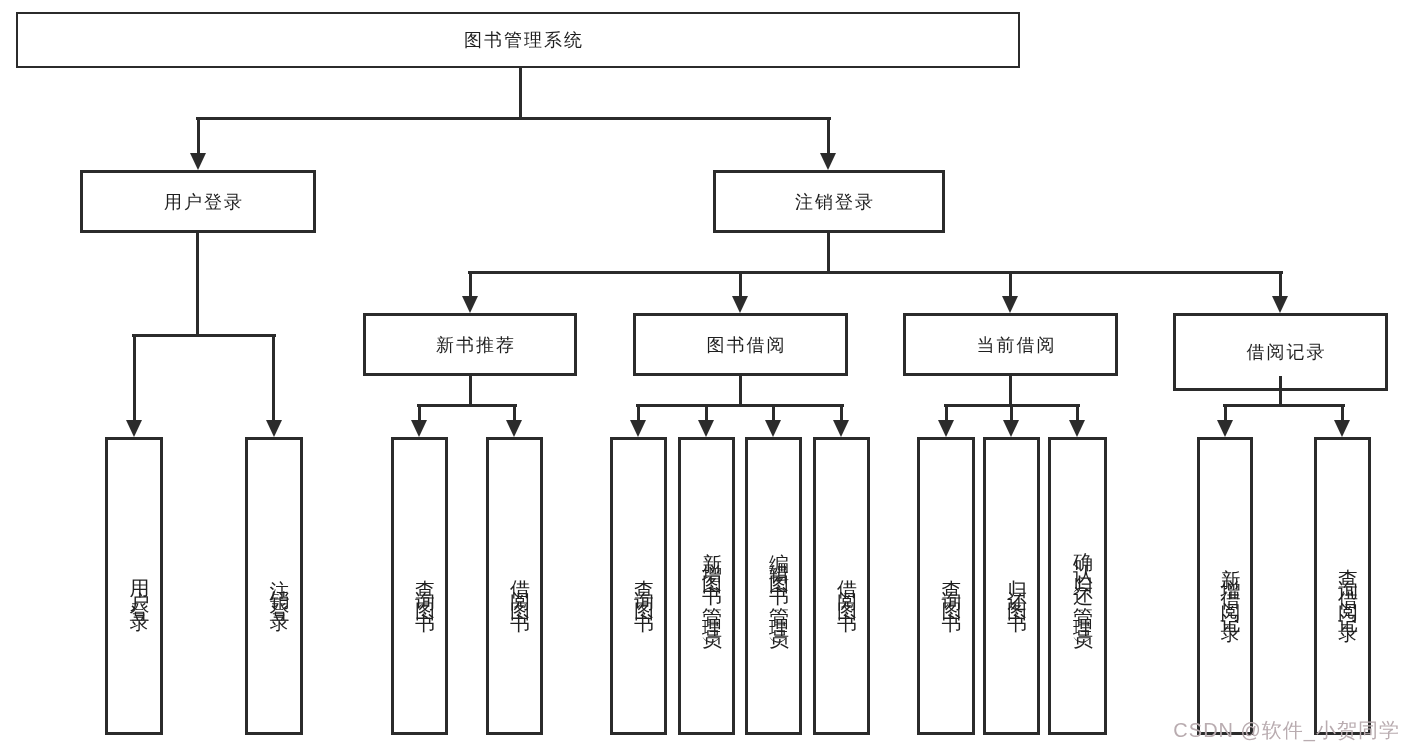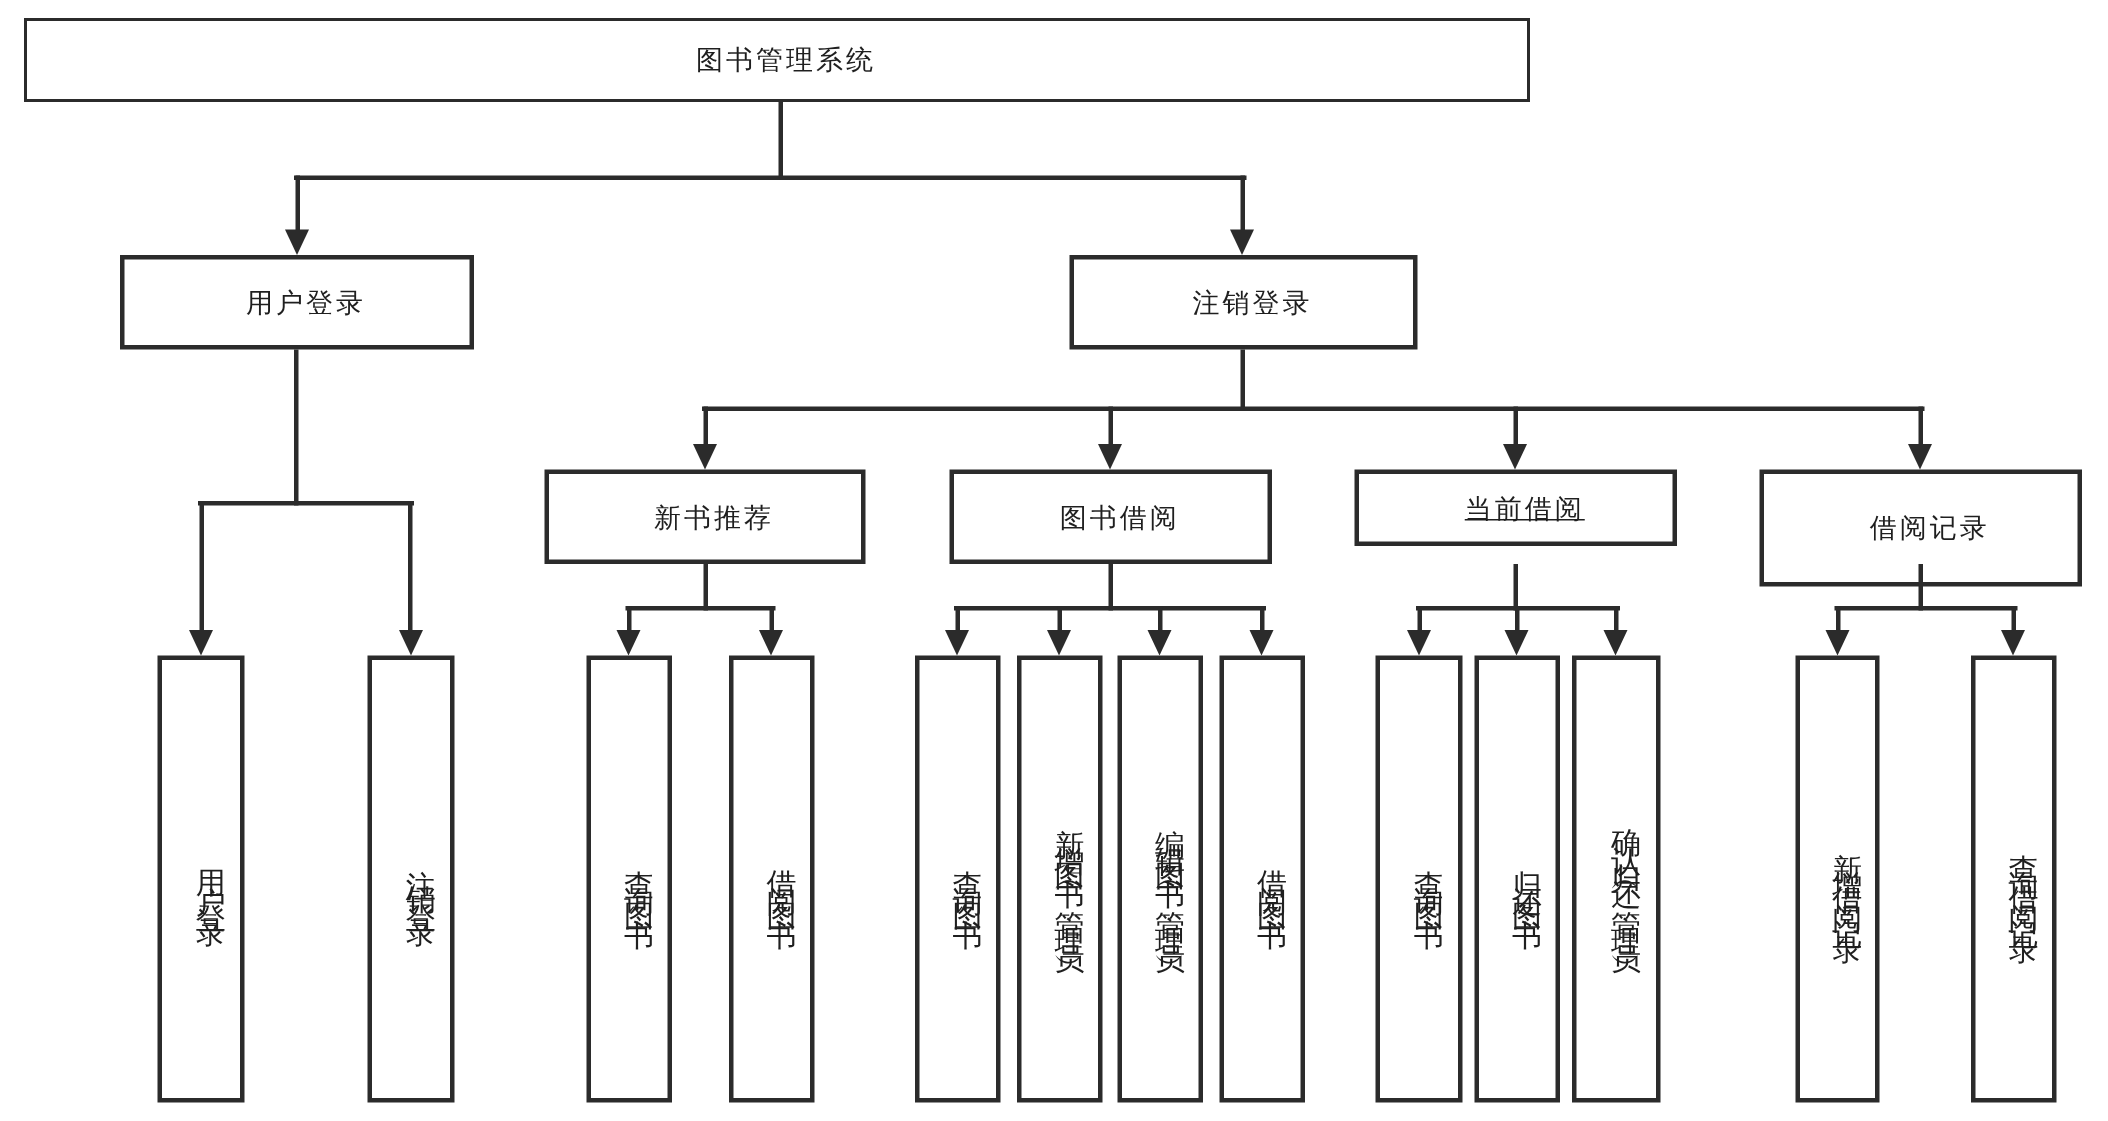--- a/index.html
+++ b/index.html
@@ -70,21 +70,21 @@
   <div class="box" style="left:713px; top:170px; width:232px; height:63px;">
     <span class="hlabel">注销登录</span>
   </div>
 
   <div class="box" style="left:633px; top:313px; width:215px; height:63px;">
     <span class="hlabel">图书借阅</span>
   </div>
   <div class="box" style="left:363px; top:313px; width:214px; height:63px;">
     <span class="hlabel">新书推荐</span>
   </div>
-  <div class="box" style="left:903px; top:313px; width:215px; height:51px;text-decoration:underline;">
+  <div class="box" style="left:903px; top:313px; width:215px; height:63px;">
     <span class="hlabel">当前借阅</span>
   </div>
   <div class="box" style="left:1173px; top:313px; width:215px; height:78px;">
     <span class="hlabel">借阅记录</span>
   </div>
 
   <div class="box leaf" style="left:105px; width:58px;">
     <span class="vtext">用户登录</span>
   </div>
   <div class="box leaf" style="left:245px; width:58px;">
@@ -180,14 +180,15 @@
   <div class="ah" style="left:1003px; top:420px;"></div>
   <div class="ah" style="left:1069px; top:420px;"></div>
 
   <div class="ln" style="left:1279px; top:376px; width:3px; height:31px;"></div>
   <div class="ln" style="left:1223px; top:404px; width:122px; height:3px;"></div>
   <div class="ln" style="left:1224px; top:404px; width:3px; height:20px;"></div>
   <div class="ln" style="left:1341px; top:404px; width:3px; height:20px;"></div>
   <div class="ah" style="left:1217px; top:420px;"></div>
   <div class="ah" style="left:1334px; top:420px;"></div>
 
+  <div class="watermark">CSDN @软件_小贺同学</div>
 
 </div>
 
 </body></html>

